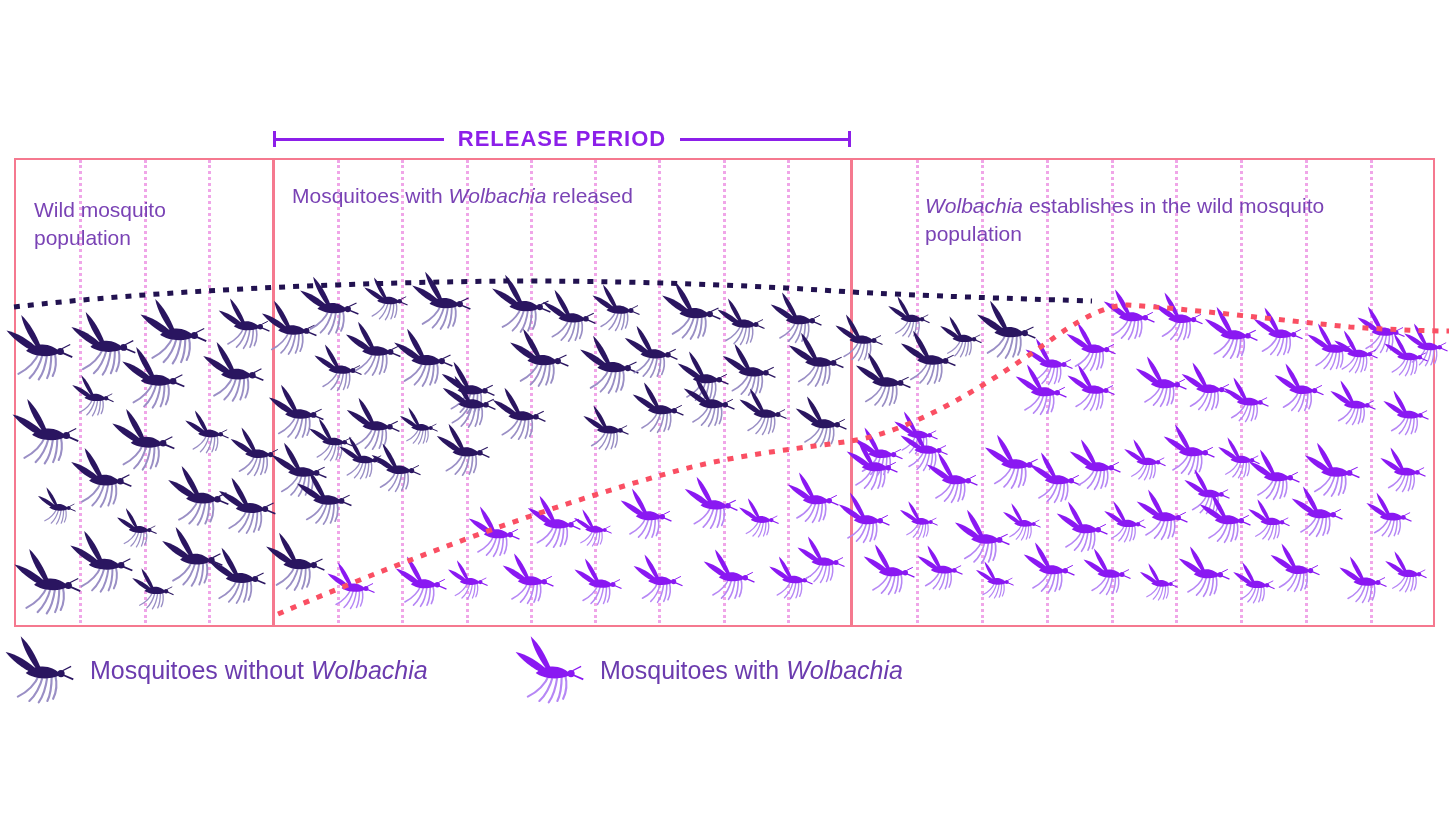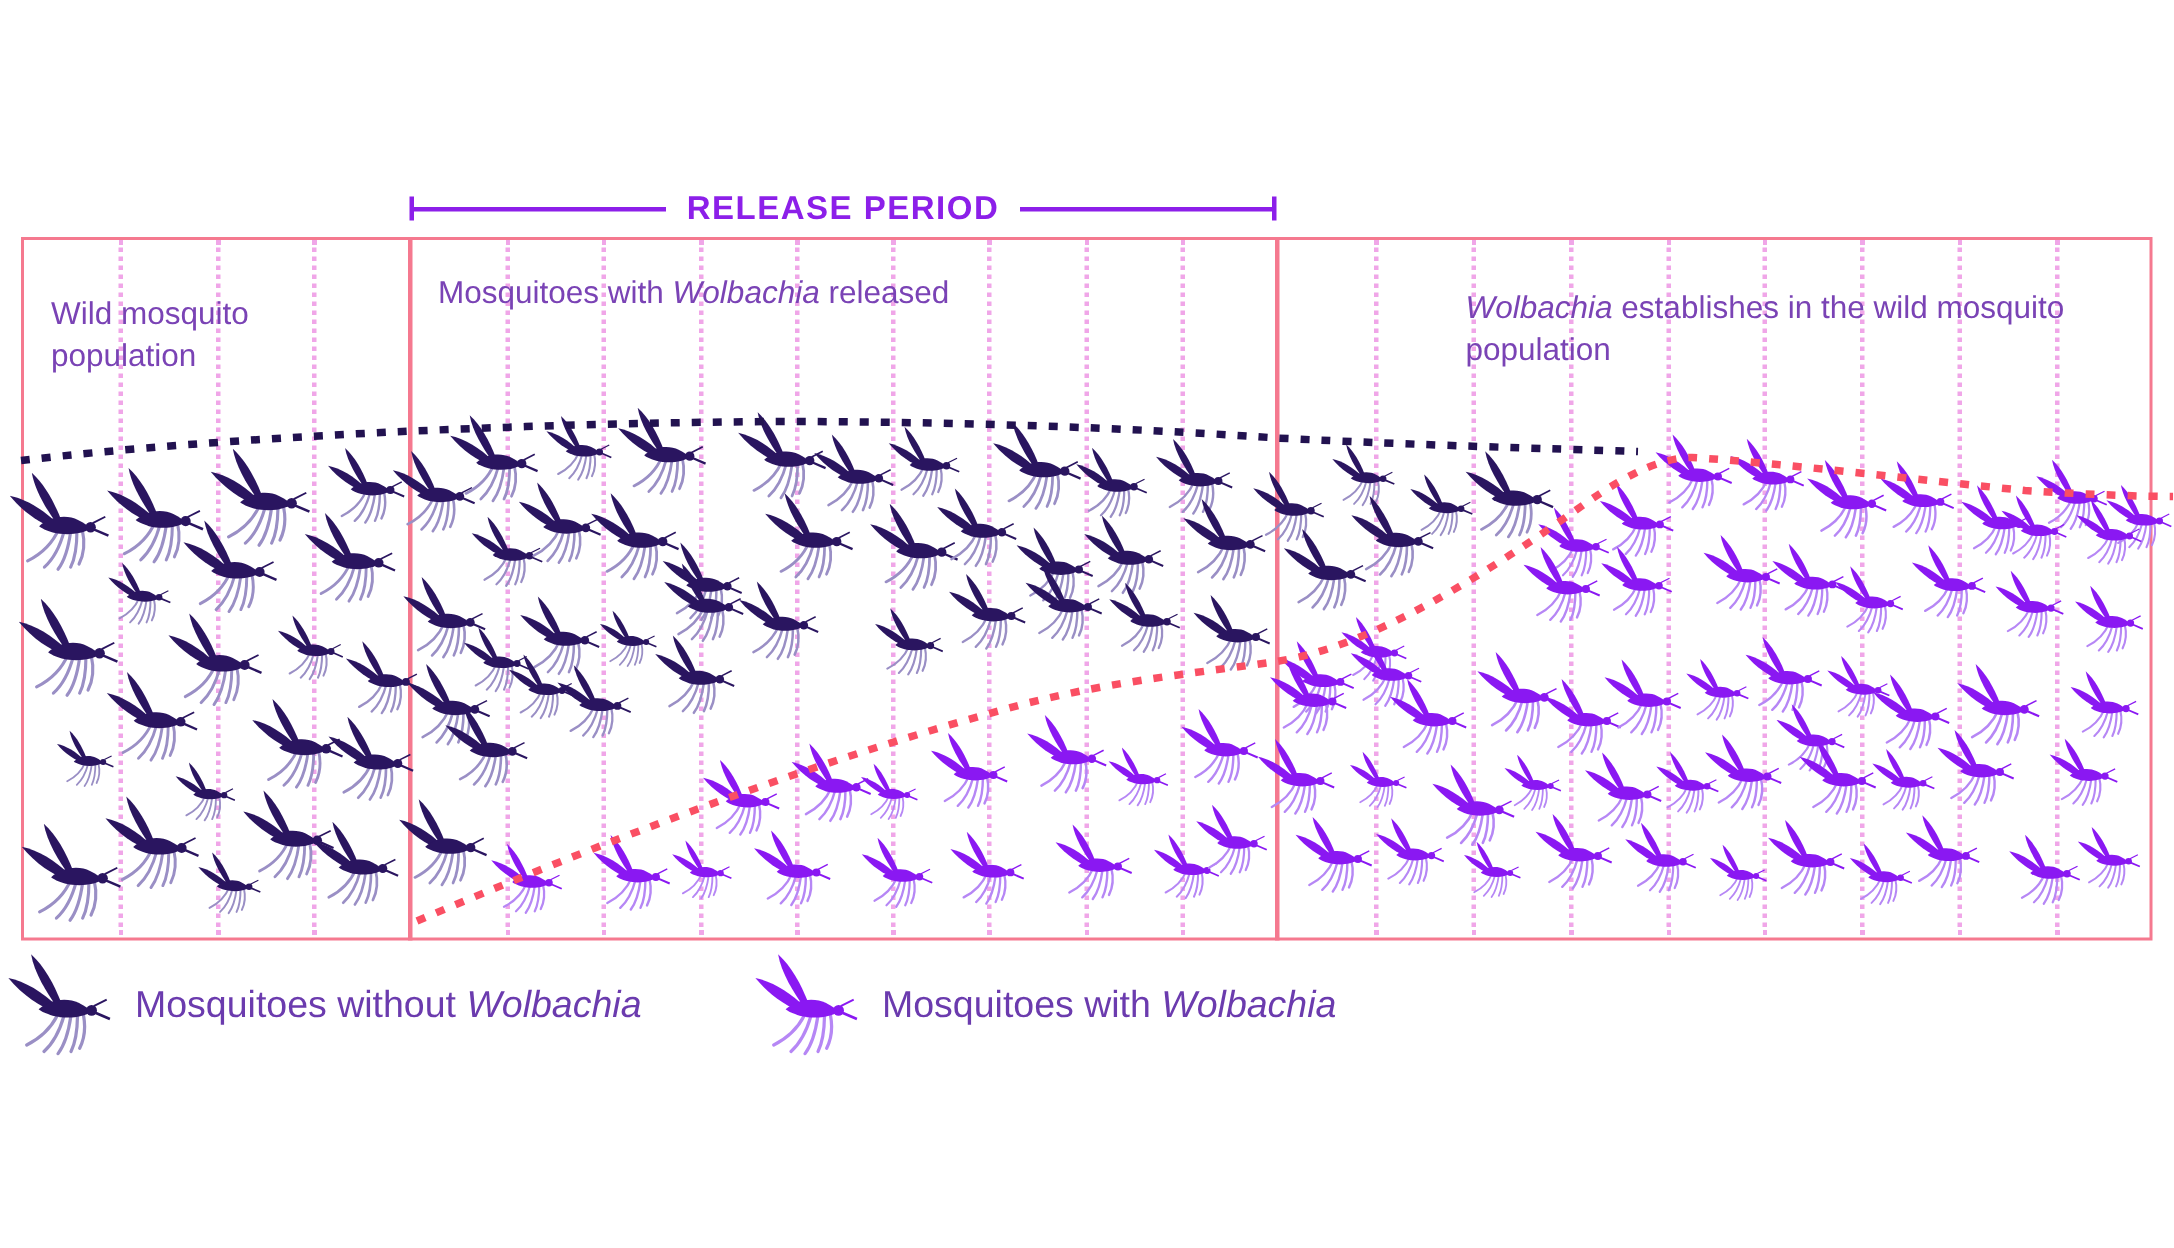--- a/index.html
+++ b/index.html
@@ -32,33 +32,33 @@
   .gridline{
     position:absolute; top:160px; height:463px; width:0;
     border-left:3px dotted var(--gridline-pink);
   }
   
   .panel-title{
     position:absolute; color:var(--title-purple); font-size:21px; line-height:1.35;
   }
   #panel-title-1{left:34px;  top:196px; width:220px;}
   #panel-title-2{left:292px; top:182px; width:540px;}
-  #panel-title-3{left:977px; top:192px; width:400px;}
+  #panel-title-3{left:925px; top:192px; width:400px;}
   .panel-title i{font-style:italic;}
   
   #mosquito-layer{position:absolute; left:0; top:0; width:1449px; height:832px; pointer-events:none;}
   .mosq{position:absolute;}
   #trend-svg{position:absolute; left:0; top:0;}
   .trend{fill:none; stroke-width:5; stroke-dasharray:6 8; stroke-linecap:butt;}
   
   .legend-item{
     position:absolute; top:632px; height:76px; display:flex; align-items:center; gap:16px;
   }
   #legend-item-1{left:2px;text-align:center;}
-  #legend-item-2{left:500px;}
+  #legend-item-2{left:512px;}
   .legend-icon{width:72px; height:72px; flex:0 0 auto;}
   .legend-label{color:var(--legend-text-purple); font-size:25px; white-space:nowrap;}
   .legend-label i{font-style:italic;}
 </style>
 </head>
 <body>
 
 <div id="canvas">
 
   <div class="release-period">

